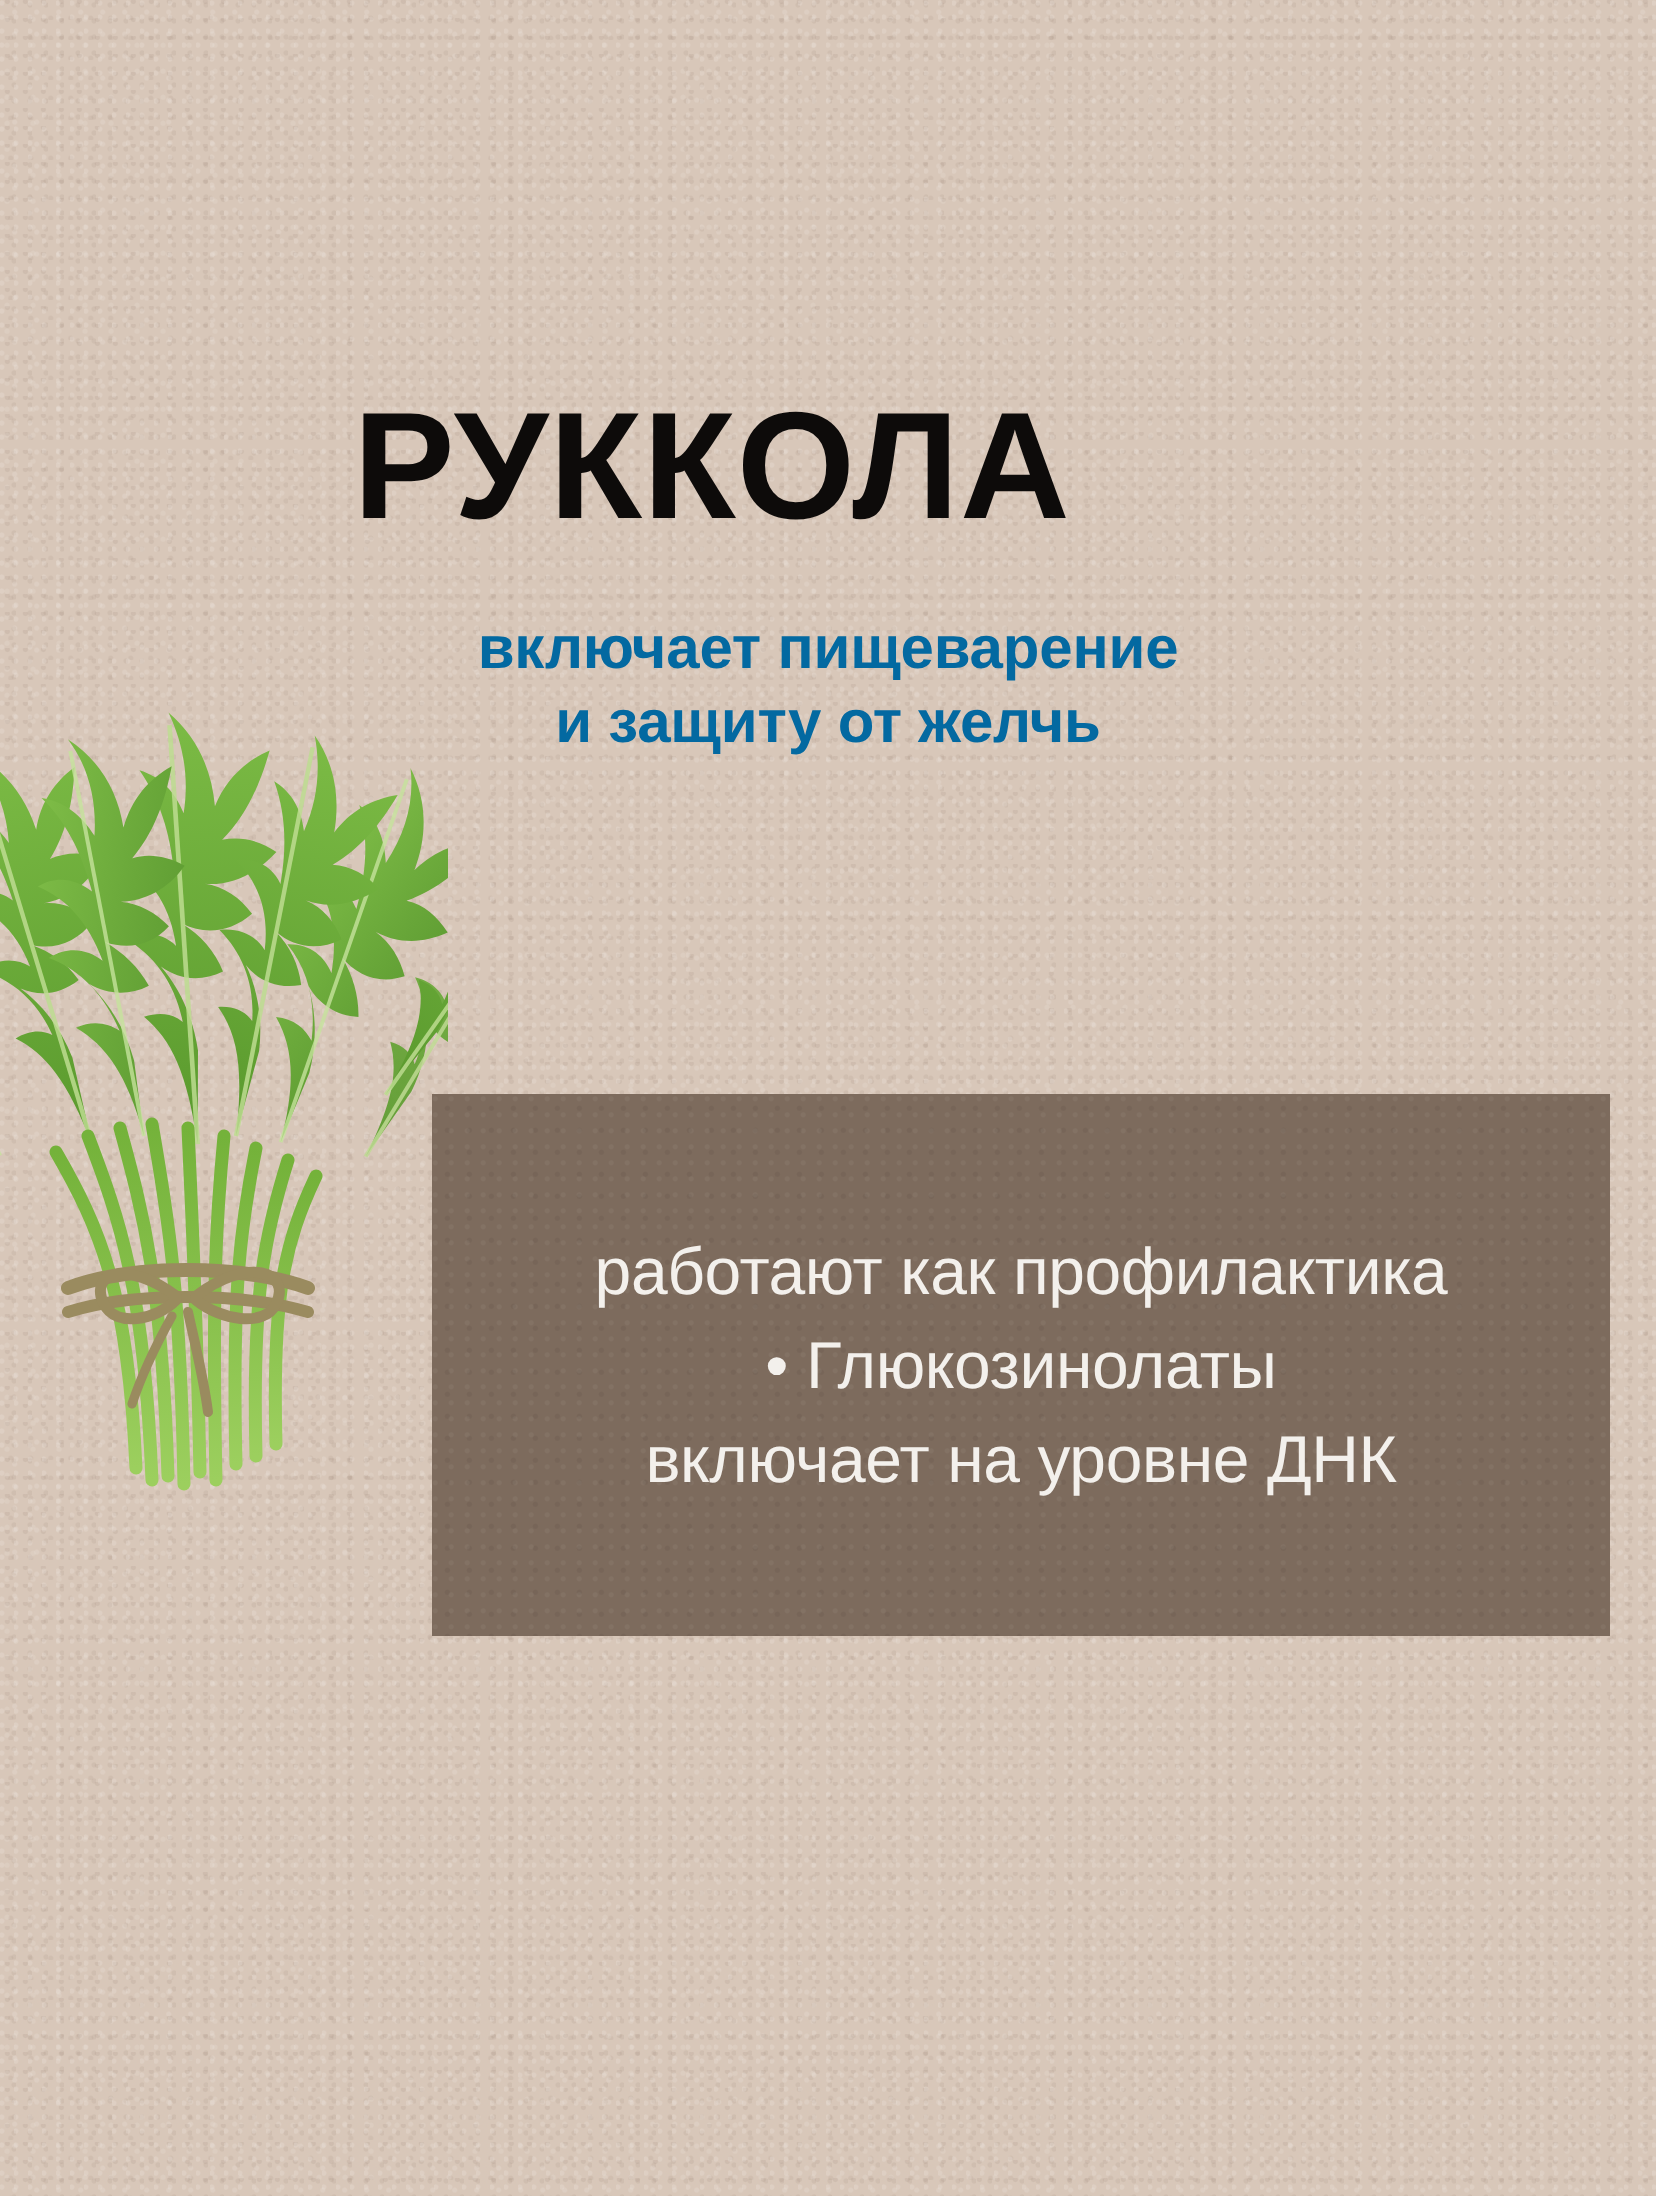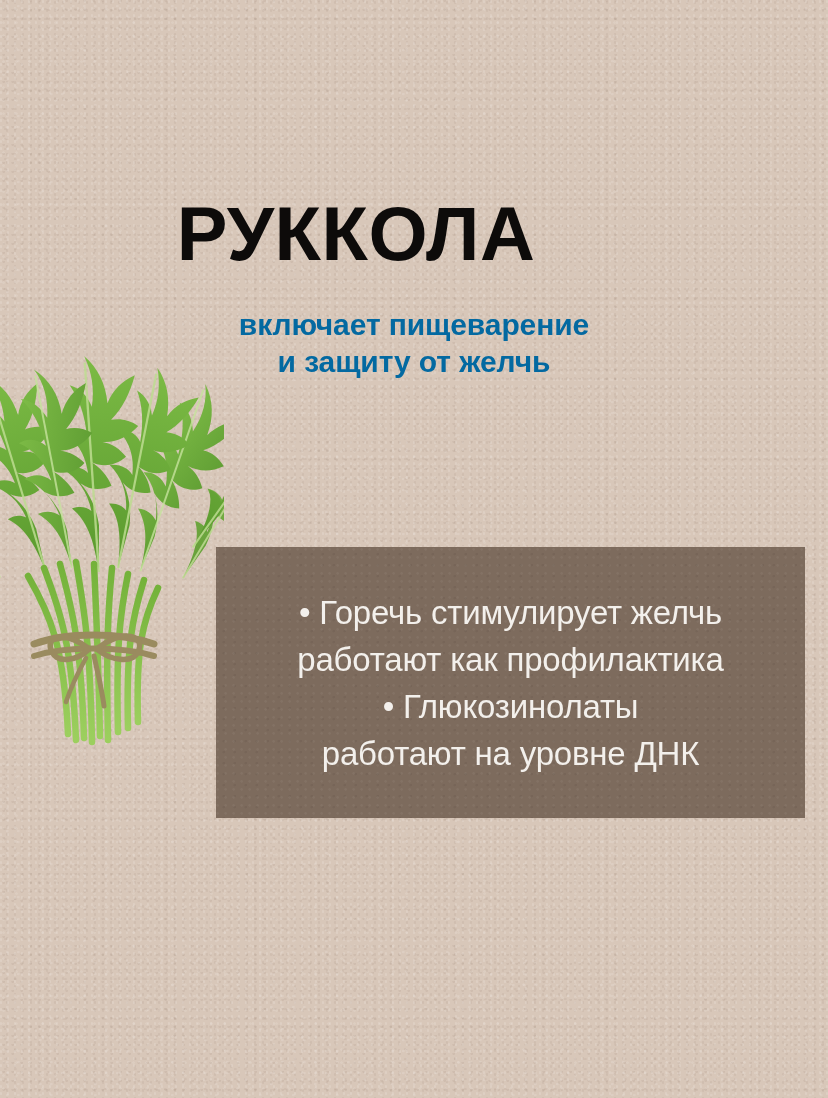--- a/index.html
+++ b/index.html
@@ -236,20 +236,19 @@
 
   <h1 id="title">РУККОЛА</h1>
 
   <div id="subtitle">
     <span class="ln">включает пищеварение</span>
     <span class="ln">и защиту от желчь</span>
   </div>
 
   <div id="fact-panel">
     <div id="fact-list">
-      <span class="ln">• Горечь стимулирует желчь</span>
       <span class="ln">работают как профилактика</span>
       <span class="ln">• Глюкозинолаты</span>
-      <span class="ln">работают на уровне ДНК</span>
+      <span class="ln">включает на уровне ДНК</span>
     </div>
   </div>
 
 </div>
 
 </body></html>

